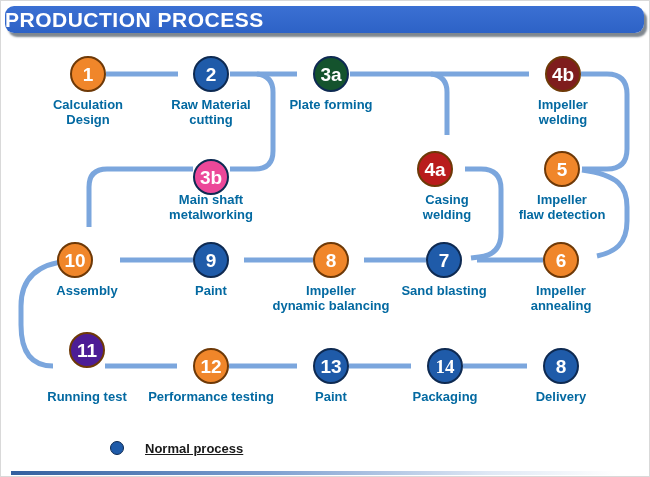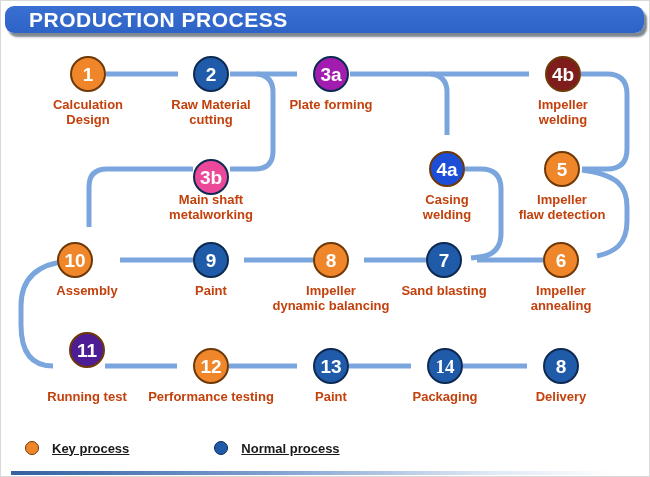--- a/index.html
+++ b/index.html
@@ -8,21 +8,21 @@
     background:#ffffff; overflow:hidden;
     border:1px solid #d9d9d9; box-sizing:border-box;
     font-family:"Liberation Sans", sans-serif;
   }
   
   #title-bar {
     position:absolute; left:4px; right:5px; top:5px; height:27px;
     border-radius:9px;
     background:linear-gradient(#3b70d3, #2a5dbd);
     box-shadow:3px 4px 2px rgba(95,105,115,0.8);
-    display:flex; align-items:center; padding-left:24px;
+    display:flex; align-items:center; 
   }
   #page-title {
     color:#ffffff; font-size:21px; font-weight:bold;
     letter-spacing:0.5px; margin:0; line-height:1;
   }
   
   #watermark {
     position:absolute; left:175px; top:217px; width:330px;
     font-style:italic; font-weight:bold; font-size:30px;
     letter-spacing:5px; color:rgba(188,193,203,0.55);
@@ -37,34 +37,34 @@
     position:absolute; width:36px; height:36px; border-radius:50%;
     box-sizing:border-box; border:2px solid #333;
     display:flex; align-items:center; justify-content:center;
     z-index:3;
   }
   .node-number {
     color:#ffffff; font-weight:bold; font-size:19px; line-height:1;
   }
   .node-label {
     position:absolute; width:170px; text-align:center; z-index:3;
-    font-weight:bold; font-size:13px; line-height:15px; color:#c2410c;
+    font-weight:bold; font-size:13px; line-height:15px; color:#0369a1;
   }
   
   #legend { position:absolute; left:24px; top:437px; height:20px; z-index:3; display:flex; align-items:center; }
   .legend-item { display:flex; align-items:center; }
   .legend-swatch {
     width:14px; height:14px; border-radius:50%; box-sizing:border-box;
     border:1px solid #333; margin-right:13px;
   }
   .legend-label {
     font-weight:bold; font-size:13px; color:#1a1a1a;
     text-decoration:underline;
   }
-  #legend-item-normal { margin-left:85px; }
+  #legend-item-normal { margin-left:85px;gap:8px; }
   
   #bottom-divider {
     position:absolute; left:10px; right:0; top:470px; height:4px; z-index:3;
     background:linear-gradient(to right,#33609f,#7d9fd0 40%,#dfe8f5 75%,#ffffff 95%);
   }
 </style>
 </head>
 <body>
 
 <div id="canvas">
@@ -102,33 +102,33 @@
 
   <div id="nodes">
       <div class="node-circle" style="left: 69px; top: 55px; background: rgb(240, 134, 42); border-color: rgb(110, 57, 7);">
         <span class="node-number">1</span>
       </div>
       <div class="node-label" style="left: 2px; top: 96px;">Calculation<br>Design</div>
       <div class="node-circle" style="left: 192px; top: 55px; background: rgb(31, 91, 169); border-color: rgb(14, 42, 82);">
         <span class="node-number">2</span>
       </div>
       <div class="node-label" style="left: 125px; top: 96px;">Raw Material<br>cutting</div>
-      <div class="node-circle" style="left: 312px; top: 55px; background: #a21caf; border-color: rgb(14, 42, 82);">
+      <div class="node-circle" style="left: 312px; top: 55px; background: #14532d; border-color: rgb(14, 42, 82);">
         <span class="node-number">3a</span>
       </div>
       <div class="node-label" style="left: 245px; top: 96px;">Plate forming</div>
       <div class="node-circle" style="left: 544px; top: 55px; background: #7f1d1d; border-color: rgb(110, 57, 7);">
         <span class="node-number">4b</span>
       </div>
       <div class="node-label" style="left: 477px; top: 96px;">Impeller<br>welding</div>
       <div class="node-circle" style="left: 192px; top: 158px; background: #ec4899; border-color: rgb(14, 42, 82);">
         <span class="node-number">3b</span>
       </div>
       <div class="node-label" style="left: 125px; top: 191px;">Main shaft<br>metalworking</div>
-      <div class="node-circle" style="left: 428px; top: 150px; background: #1d4ed8; border-color: rgb(110, 57, 7);">
+      <div class="node-circle" style="left: 416px; top: 150px; background: #b91c1c; border-color: rgb(110, 57, 7);">
         <span class="node-number">4a</span>
       </div>
       <div class="node-label" style="left: 361px; top: 191px;">Casing<br>welding</div>
       <div class="node-circle" style="left: 543px; top: 150px; background: rgb(240, 134, 42); border-color: rgb(110, 57, 7);">
         <span class="node-number">5</span>
       </div>
       <div class="node-label" style="left: 476px; top: 191px;">Impeller<br>flaw detection</div>
       <div class="node-circle" style="left: 56px; top: 241px; background: rgb(240, 134, 42); border-color: rgb(110, 57, 7);">
         <span class="node-number">10</span>
       </div>
@@ -165,24 +165,20 @@
         <span class="node-number">14</span>
       </div>
       <div class="node-label" style="left: 359px; top: 388px;">Packaging</div>
       <div class="node-circle" style="left: 542px; top: 347px; background: rgb(31, 91, 169); border-color: rgb(14, 42, 82);">
         <span class="node-number">8</span>
       </div>
       <div class="node-label" style="left: 475px; top: 388px;">Delivery</div>
     </div>
 
   <div id="legend">
-    <div class="legend-item" id="legend-item-key">
-      <span class="legend-swatch" style="background: rgb(240, 134, 42); border-color: rgb(110, 57, 7);"></span>
-      <span class="legend-label">Key process</span>
-    </div>
     <div class="legend-item" id="legend-item-normal">
       <span class="legend-swatch" style="background: rgb(31, 91, 169); border-color: rgb(14, 42, 82);"></span>
       <span class="legend-label">Normal process</span>
     </div>
   </div>
 
   <div id="bottom-divider"></div>
 
 </div>
 

